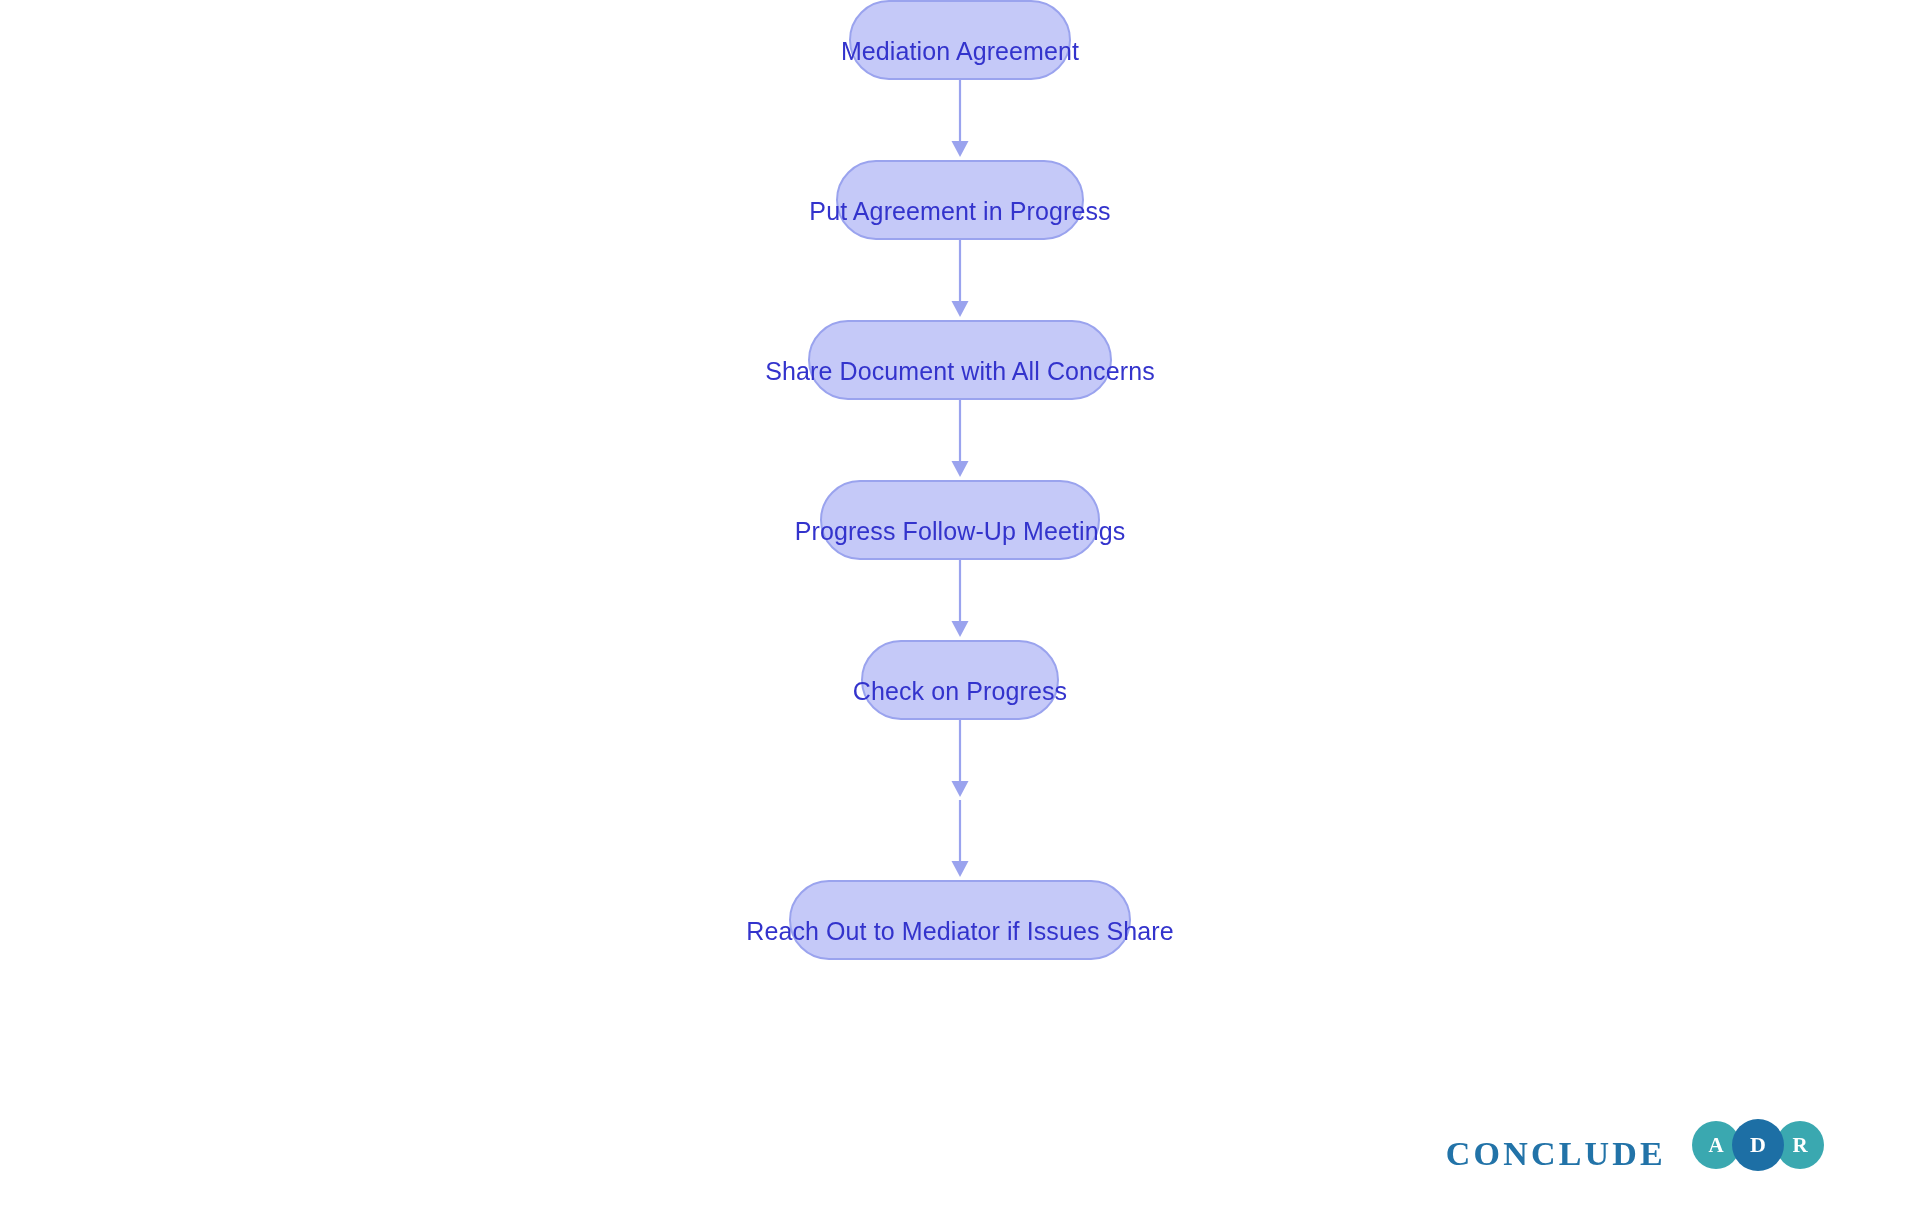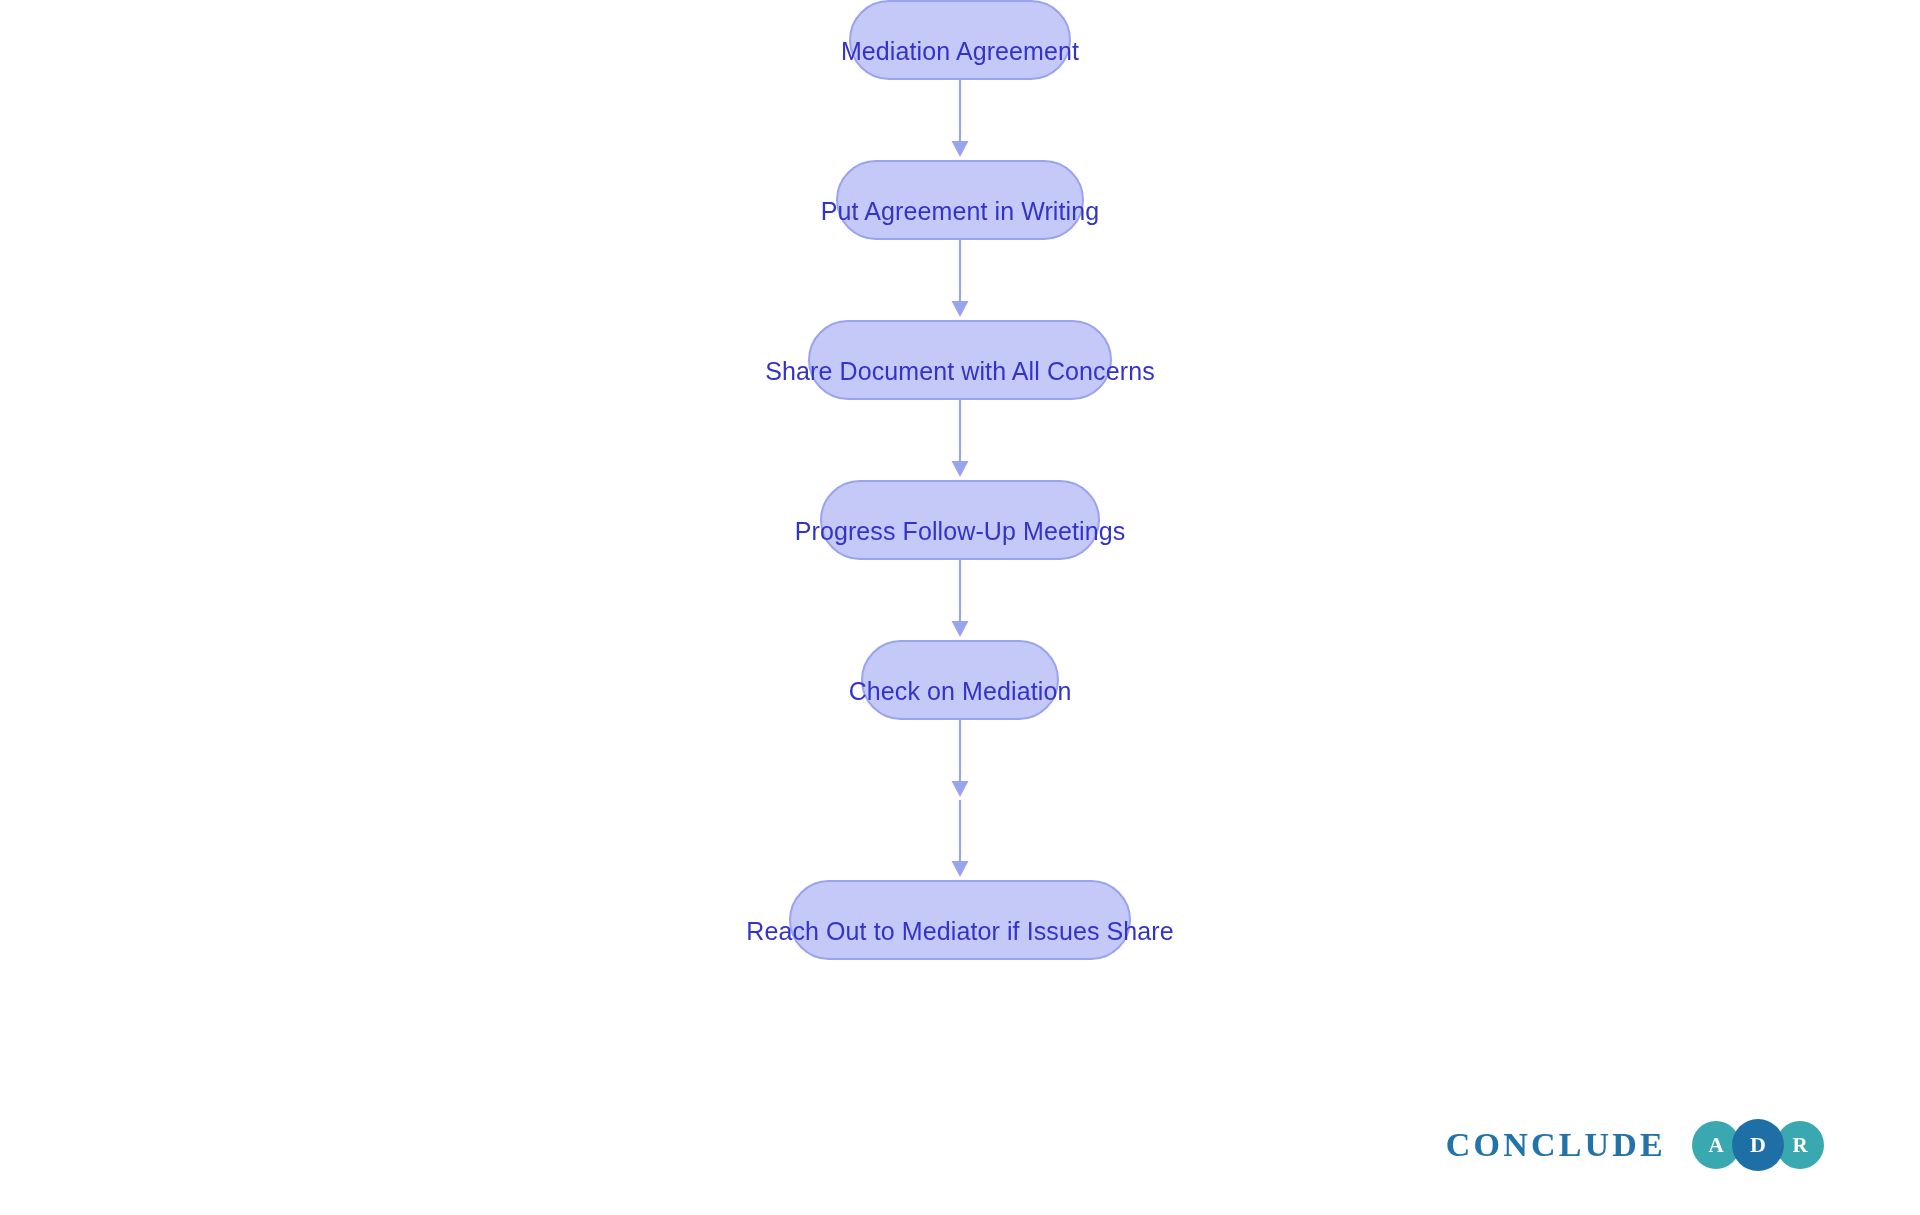--- a/index.html
+++ b/index.html
@@ -62,21 +62,21 @@
     height: 80px;
     display: block;
   }
 
   
   #logo {
     position: absolute;
     right: 96px;
     bottom: 44px;
     display: flex;
-    align-items: center;
+    align-items: flex-end;
     gap: 26px;
   }
 
   #logo-wordmark {
     font-family: "Liberation Serif", serif;
     font-size: 34px;
     font-weight: 700;
     letter-spacing: 3.2px;
     color: #2273a8;
     line-height: 1;
@@ -114,21 +114,21 @@
     <div class="node" style="width:222px">
       <span class="node-label">Mediation Agreement</span>
     </div>
 
     <svg class="connector" viewBox="0 0 28 80" xmlns="http://www.w3.org/2000/svg">
       <line x1="14" y1="0" x2="14" y2="62" stroke="#9aa3ee" stroke-width="2.2"></line>
       <polygon points="14,77 5.5,61 22.5,61" fill="#9aa3ee"></polygon>
     </svg>
 
     <div class="node" style="width:248px">
-      <span class="node-label">Put Agreement in Writing</span>
+      <span class="node-label">Put Agreement in Progress</span>
     </div>
 
     <svg class="connector" viewBox="0 0 28 80" xmlns="http://www.w3.org/2000/svg">
       <line x1="14" y1="0" x2="14" y2="62" stroke="#9aa3ee" stroke-width="2.2"></line>
       <polygon points="14,77 5.5,61 22.5,61" fill="#9aa3ee"></polygon>
     </svg>
 
     <div class="node" style="width:304px">
       <span class="node-label">Share Document with All Concerns</span>
     </div>
@@ -141,21 +141,21 @@
     <div class="node" style="width:280px">
       <span class="node-label">Progress Follow-Up Meetings</span>
     </div>
 
     <svg class="connector" viewBox="0 0 28 80" xmlns="http://www.w3.org/2000/svg">
       <line x1="14" y1="0" x2="14" y2="62" stroke="#9aa3ee" stroke-width="2.2"></line>
       <polygon points="14,77 5.5,61 22.5,61" fill="#9aa3ee"></polygon>
     </svg>
 
     <div class="node" style="width:198px">
-      <span class="node-label">Check on Mediation</span>
+      <span class="node-label">Check on Progress</span>
     </div>
 
     <svg class="connector" viewBox="0 0 28 80" xmlns="http://www.w3.org/2000/svg">
       <line x1="14" y1="0" x2="14" y2="62" stroke="#9aa3ee" stroke-width="2.2"></line>
       <polygon points="14,77 5.5,61 22.5,61" fill="#9aa3ee"></polygon>
     </svg>
 
 
     <svg class="connector" viewBox="0 0 28 80" xmlns="http://www.w3.org/2000/svg">
       <line x1="14" y1="0" x2="14" y2="62" stroke="#9aa3ee" stroke-width="2.2"></line>

